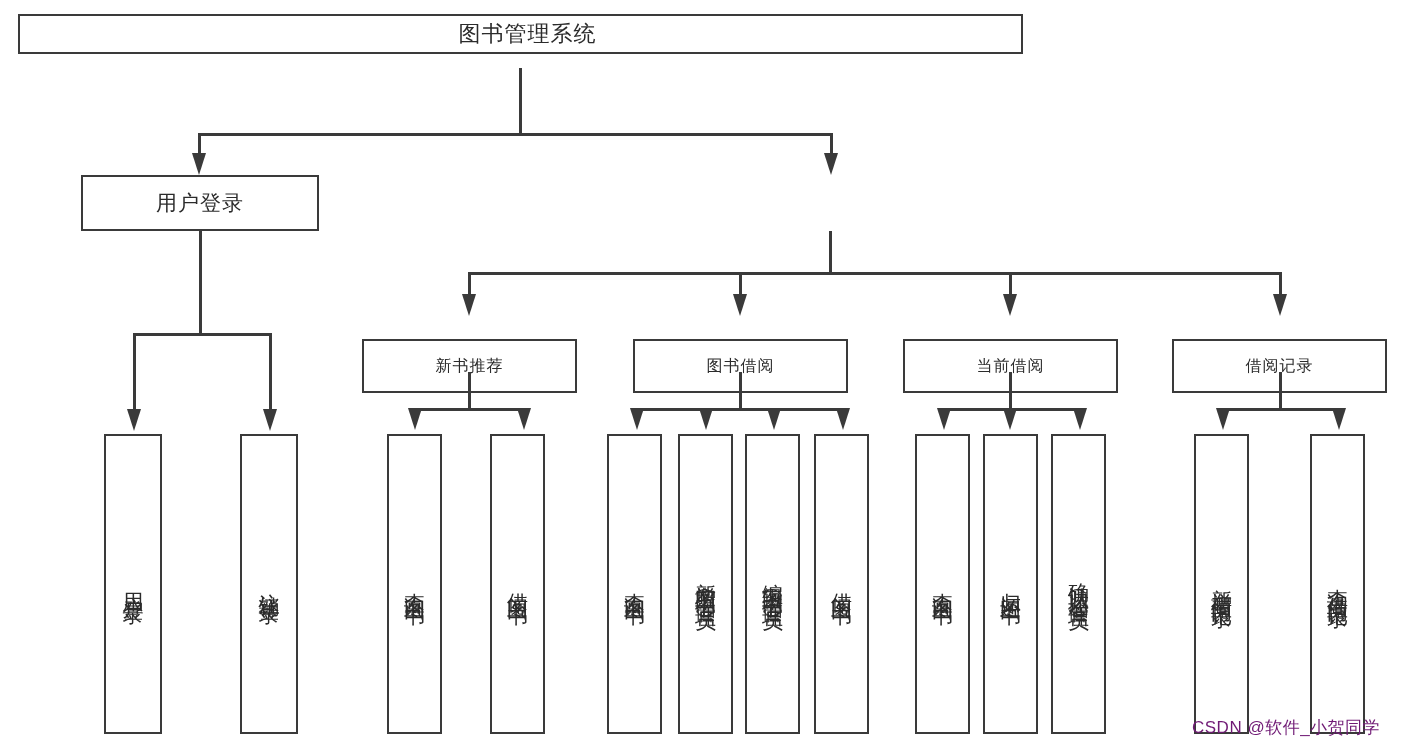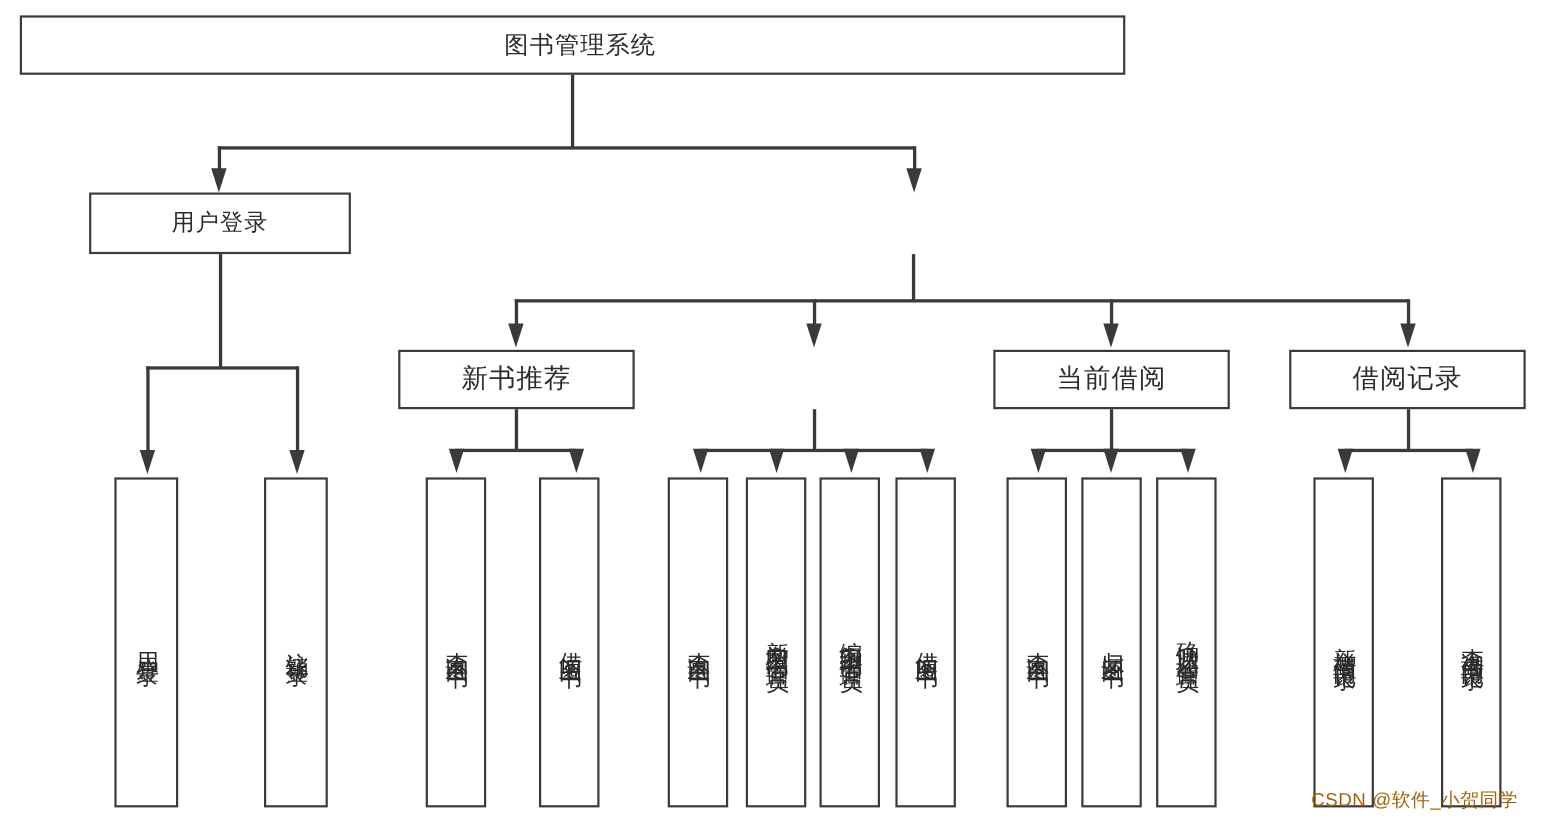--- a/index.html
+++ b/index.html
@@ -27,21 +27,21 @@
     align-items: center;
     justify-content: center;
     color: #2b2b2b;
     font-size: 21px;
     letter-spacing: 1px;
     line-height: 1.15;
     white-space: nowrap;
   }
   .node.root   { font-size: 22px; }
   .node.lvl1   { font-size: 21px; }
-  .node.lvl2   { font-size: 24px; }
+  .node.lvl2   { font-size: 16px; margin-top: 21px; }
   
   .node.leaf {
     writing-mode: vertical-rl;
     text-orientation: upright;
     font-size: 21px;
     letter-spacing: 4px;
     padding: 4px 0;
     align-items: center;
     justify-content: center;
     white-space: nowrap;
@@ -58,33 +58,33 @@
     position: absolute;
     width: 0;
     height: 0;
     border-left: 7.5px solid transparent;
     border-right: 7.5px solid transparent;
     border-top: 22px solid #3a3a3a;
   }
   
   #watermark {
     position: absolute;
-    color: #a16207;
+    color: #701a75;
     font-size: 17px;
     letter-spacing: 0.5px;
     white-space: nowrap;
     pointer-events: none;
   }
 </style>
 </head>
 <body>
 
 <div id="canvas">
 
-  <div class="node root" style="left:18px; top:14px; width:1005px; height:54px;padding-left:14px;">图书管理系统</div>
+  <div class="node root" style="left:18px; top:14px; width:1005px; height:40px;padding-left:14px;">图书管理系统</div>
 
   <div class="vline" style="left:519px; top:68px; height:67px;"></div>
 
   <div class="hline" style="left:198px; top:133px; width:634px;"></div>
 
   <div class="vline" style="left:198px; top:133px; height:26px;"></div>
   <div class="arrow" style="left:192px; top:153px;"></div>
   <div class="vline" style="left:830px; top:133px; height:26px;"></div>
   <div class="arrow" style="left:824px; top:153px;"></div>
 
@@ -102,20 +102,21 @@
   <div class="vline" style="left:468px; top:272px; height:25px;"></div>
   <div class="arrow" style="left:462px; top:294px;"></div>
   <div class="vline" style="left:739px; top:272px; height:25px;"></div>
   <div class="arrow" style="left:733px; top:294px;"></div>
   <div class="vline" style="left:1009px; top:272px; height:25px;"></div>
   <div class="arrow" style="left:1003px; top:294px;"></div>
   <div class="vline" style="left:1279px; top:272px; height:25px;"></div>
   <div class="arrow" style="left:1273px; top:294px;"></div>
 
   <div class="node lvl2" style="left:362px; top:318px; width:215px; height:54px;">新书推荐</div>
+  <div class="node lvl2" style="left:633px; top:318px; width:215px; height:54px;">图书借阅</div>
   <div class="node lvl2" style="left:1172px; top:318px; width:215px; height:54px;">借阅记录</div>
   <div class="node lvl2" style="left:903px; top:318px; width:215px; height:54px;">当前借阅</div>
 
   <div class="vline" style="left:468px; top:372px; height:38px;"></div>
   <div class="hline" style="left:414px; top:408px; width:110px;"></div>
   <div class="arrow" style="left:408px; top:408px;"></div>
   <div class="arrow" style="left:517px; top:408px;"></div>
 
   <div class="vline" style="left:739px; top:372px; height:38px;"></div>
   <div class="hline" style="left:636px; top:408px; width:207px;"></div>

